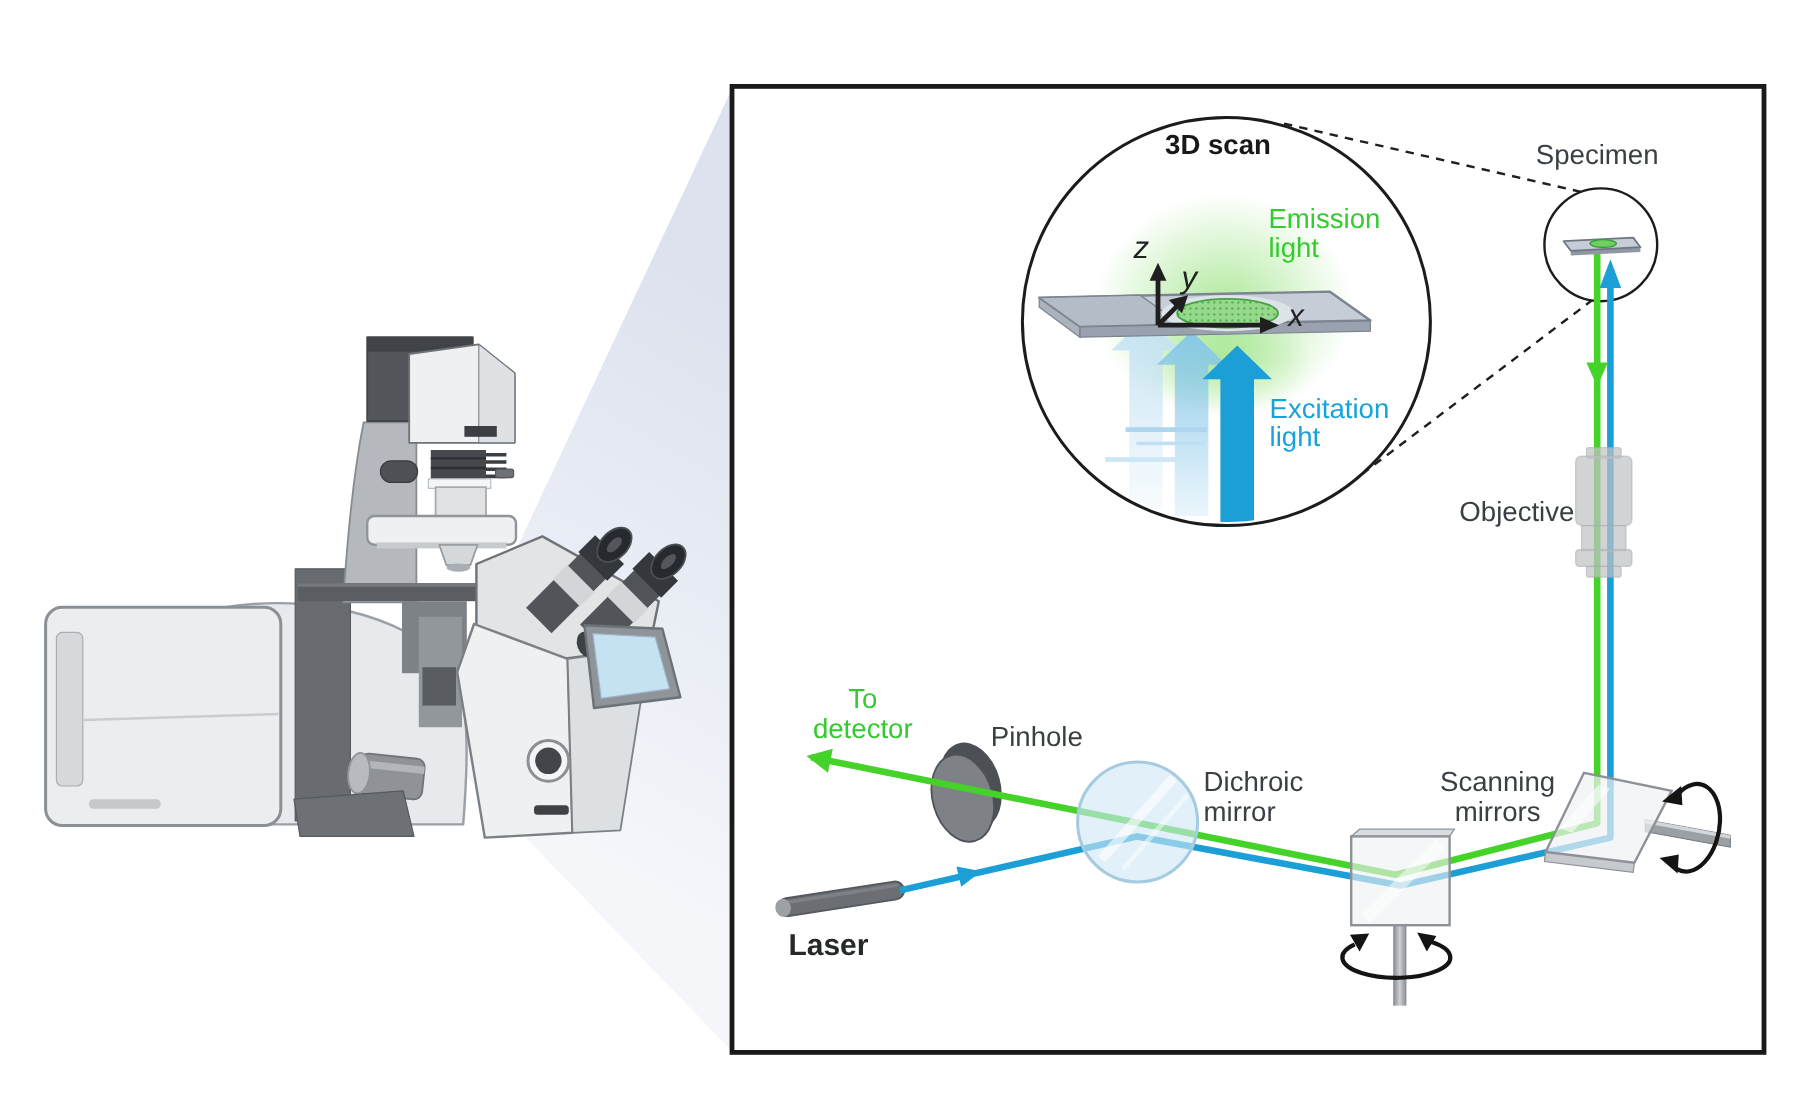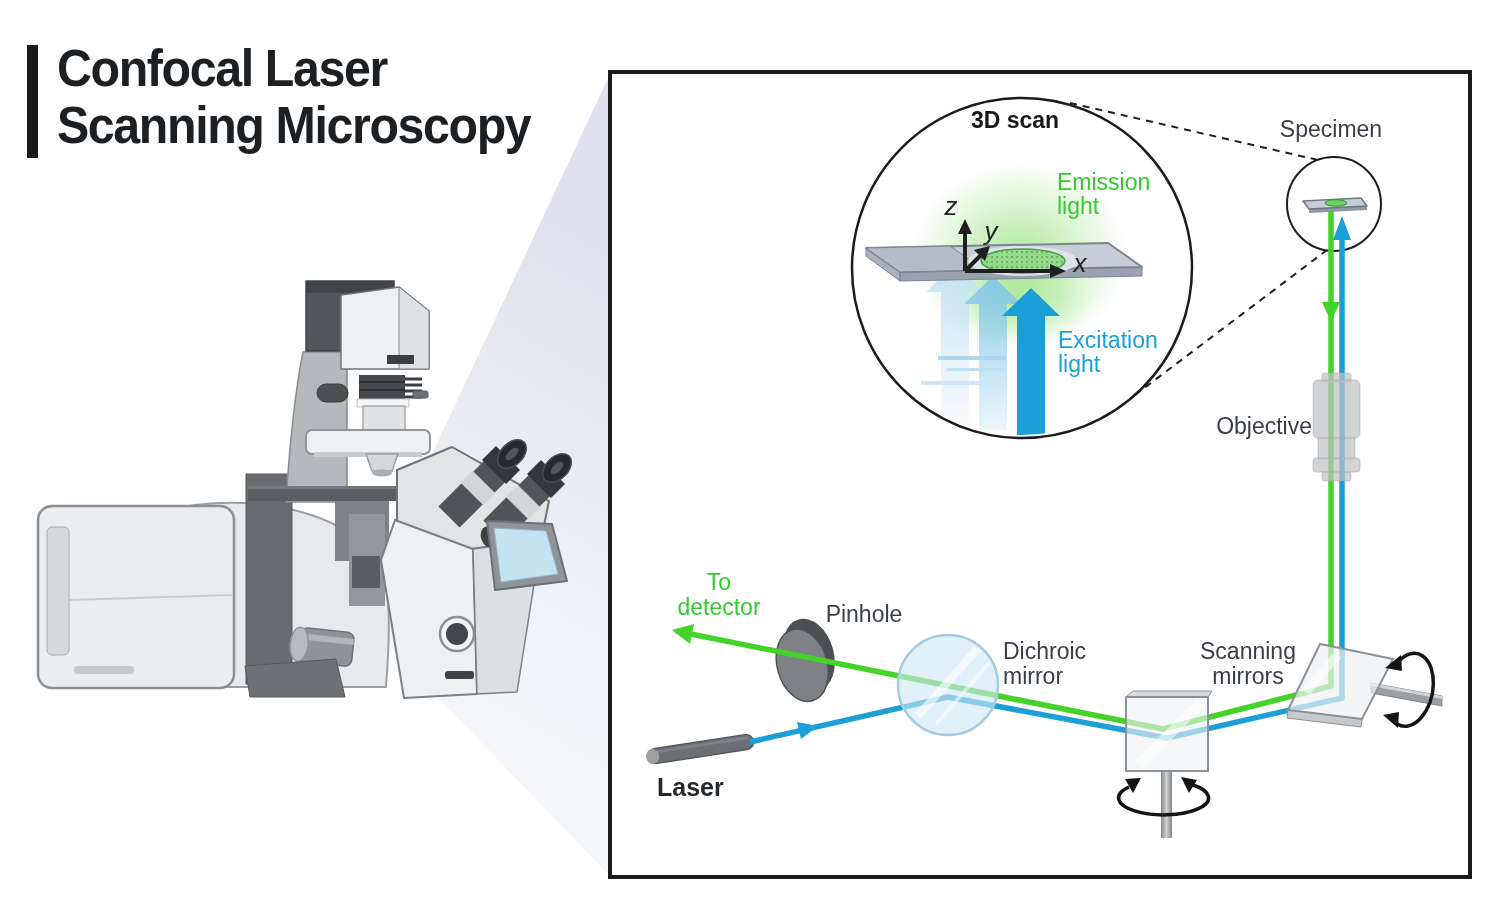--- a/index.html
+++ b/index.html
@@ -15,27 +15,20 @@
   .lbl{font-size:23px;fill:#3a3f45;}
   .lbl-green{font-size:23px;fill:#33cb30;}
   .lbl-blue{font-size:23px;fill:#17a2dc;}
   .axis-lbl{font-size:26px;font-style:italic;fill:#222;}
 </style>
 </head>
 <body>
 
 <div id="stage">
 
-  <div id="titleblock">
-    <div id="title-bar"></div>
-    <div id="title-text">
-      <div>Confocal Laser</div>
-      <div>Scanning Microscopy</div>
-    </div>
-  </div>
 
   <svg width="1500" height="913" viewBox="0 0 1500 913">
     <defs>
       <linearGradient id="wedgeG" gradientUnits="userSpaceOnUse" x1="610" y1="250" x2="380" y2="640">
         <stop offset="0" stop-color="#dde2ee"></stop>
           <stop offset="1" stop-color="#f4f6fa"></stop>
       </linearGradient>
       <radialGradient id="glowG">
         <stop offset="0" stop-color="rgba(110,215,75,0.55)"></stop>
         <stop offset="0.55" stop-color="rgba(110,215,75,0.25)"></stop>

